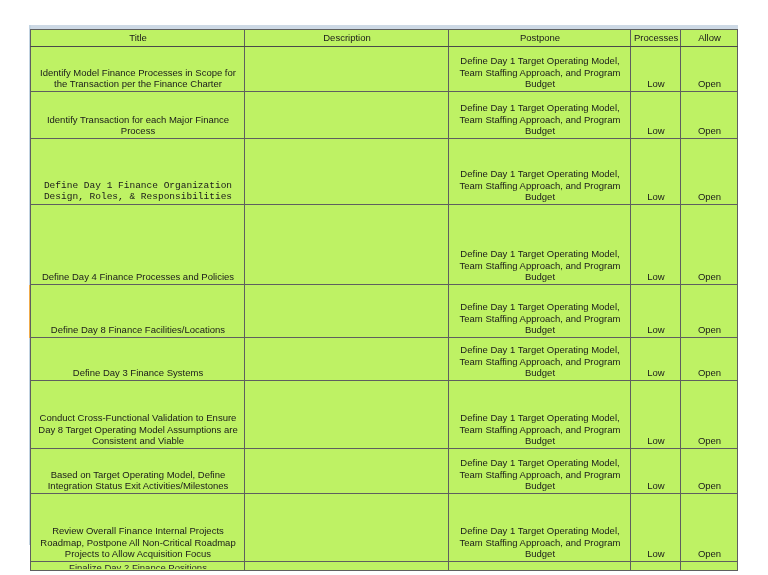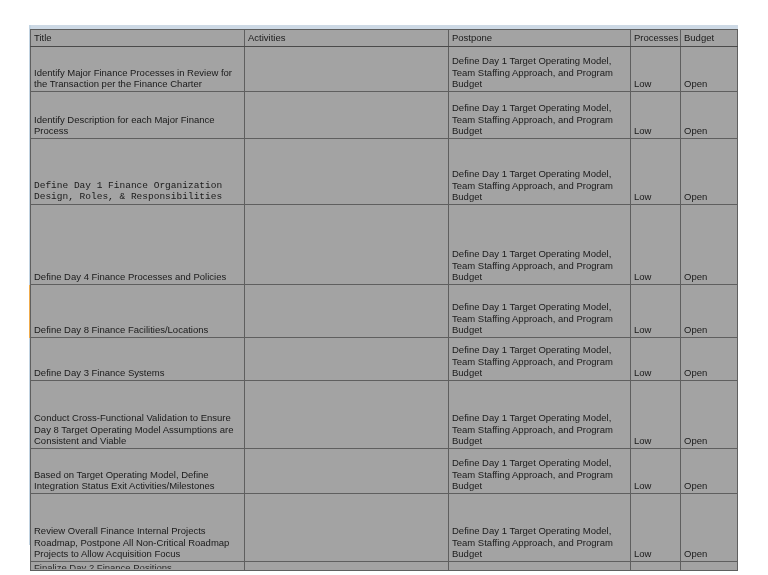--- a/index.html
+++ b/index.html
@@ -70,22 +70,22 @@
     color: #1a1a1a;
   }
 
   table#task-table td,
   table#task-table th {
     border: 1px solid #5f5f5f;
     padding: 0 2px 1px 3px;
     vertical-align: bottom;
     line-height: 11.6px;
     font-weight: normal;
-    text-align: left;
-    background: #a3a3a3;
+    text-align: center;
+    background: #bef264;
     overflow: hidden;
     margin-top: 32px;
   }
 
   table#task-table thead th {
     height: 15px;
     vertical-align: middle;
     border-bottom: 1px solid #4a4a4a;
   }
 
@@ -127,47 +127,47 @@
     <colgroup>
       <col class="c-title">
       <col class="c-desc">
       <col class="c-category">
       <col class="c-priority">
       <col class="c-status">
     </colgroup>
     <thead>
       <tr>
         <th>Title</th>
-        <th>Activities</th>
+        <th>Description</th>
         <th>Postpone</th>
         <th>Processes</th>
-        <th>Budget</th>
+        <th>Allow</th>
       </tr>
     </thead>
     <tbody id="table-body">
         <tr>
           <td style="height: 43px;">
-            <span class="cell-text">Identify Major Finance Processes in Review for the Transaction per the Finance Charter</span>
-          </td>
-          <td style="height: 43px;">
-            <span class="cell-text"></span>
-          </td>
-          <td style="height: 43px;">
-            <span class="cell-text">Define Day 1 Target Operating Model, Team Staffing Approach, and Program Budget</span>
-          </td>
-          <td style="height: 43px;">
-            <span class="cell-text">Low</span>
-          </td>
-          <td style="height: 43px;">
-            <span class="cell-text">Open</span>
-          </td>
-        </tr>
-        <tr>
-          <td style="height: 45px;">
-            <span class="cell-text">Identify Description for each Major Finance Process</span>
+            <span class="cell-text">Identify Model Finance Processes in Scope for the Transaction per the Finance Charter</span>
+          </td>
+          <td style="height: 43px;">
+            <span class="cell-text"></span>
+          </td>
+          <td style="height: 43px;">
+            <span class="cell-text">Define Day 1 Target Operating Model, Team Staffing Approach, and Program Budget</span>
+          </td>
+          <td style="height: 43px;">
+            <span class="cell-text">Low</span>
+          </td>
+          <td style="height: 43px;">
+            <span class="cell-text">Open</span>
+          </td>
+        </tr>
+        <tr>
+          <td style="height: 45px;">
+            <span class="cell-text">Identify Transaction for each Major Finance Process</span>
           </td>
           <td style="height: 45px;">
             <span class="cell-text"></span>
           </td>
           <td style="height: 45px;">
             <span class="cell-text">Define Day 1 Target Operating Model, Team Staffing Approach, and Program Budget</span>
           </td>
           <td style="height: 45px;">
             <span class="cell-text">Low</span>
           </td>

